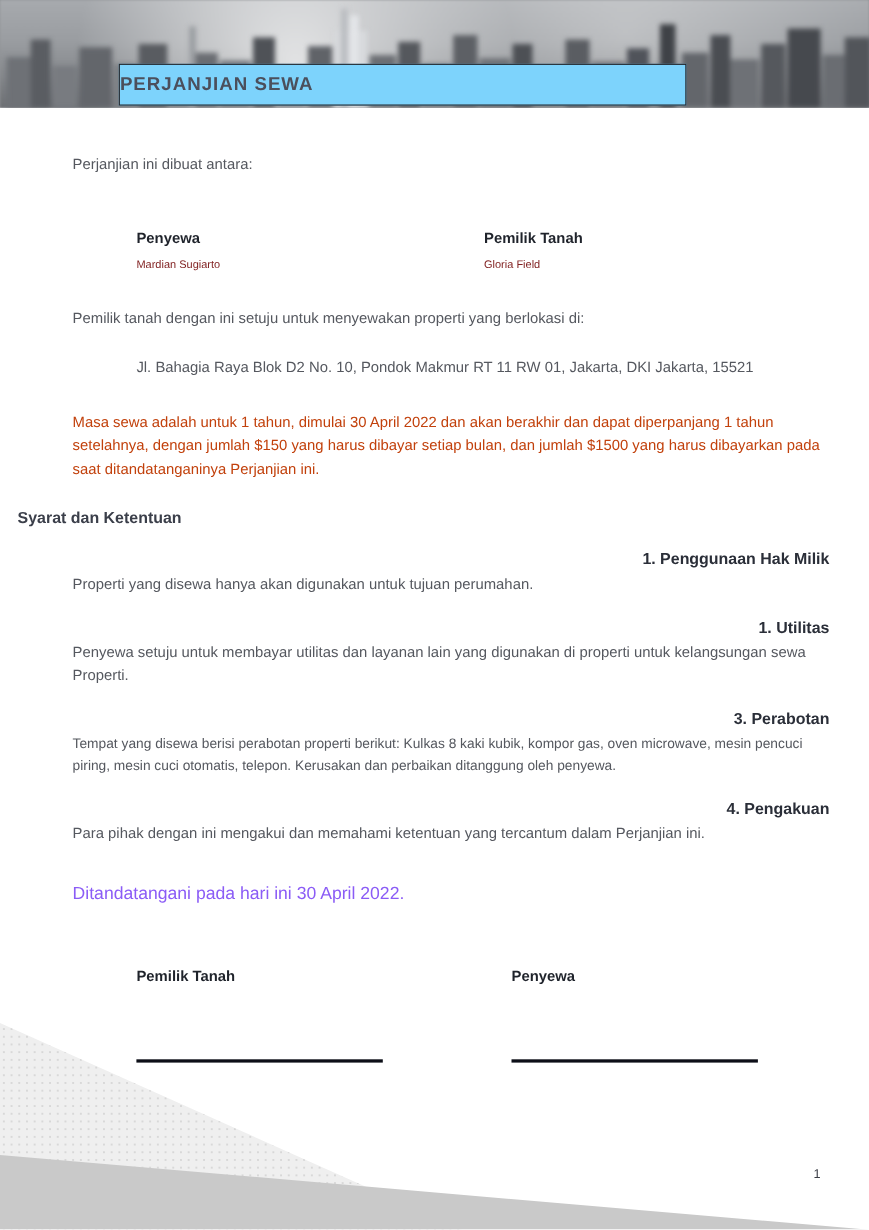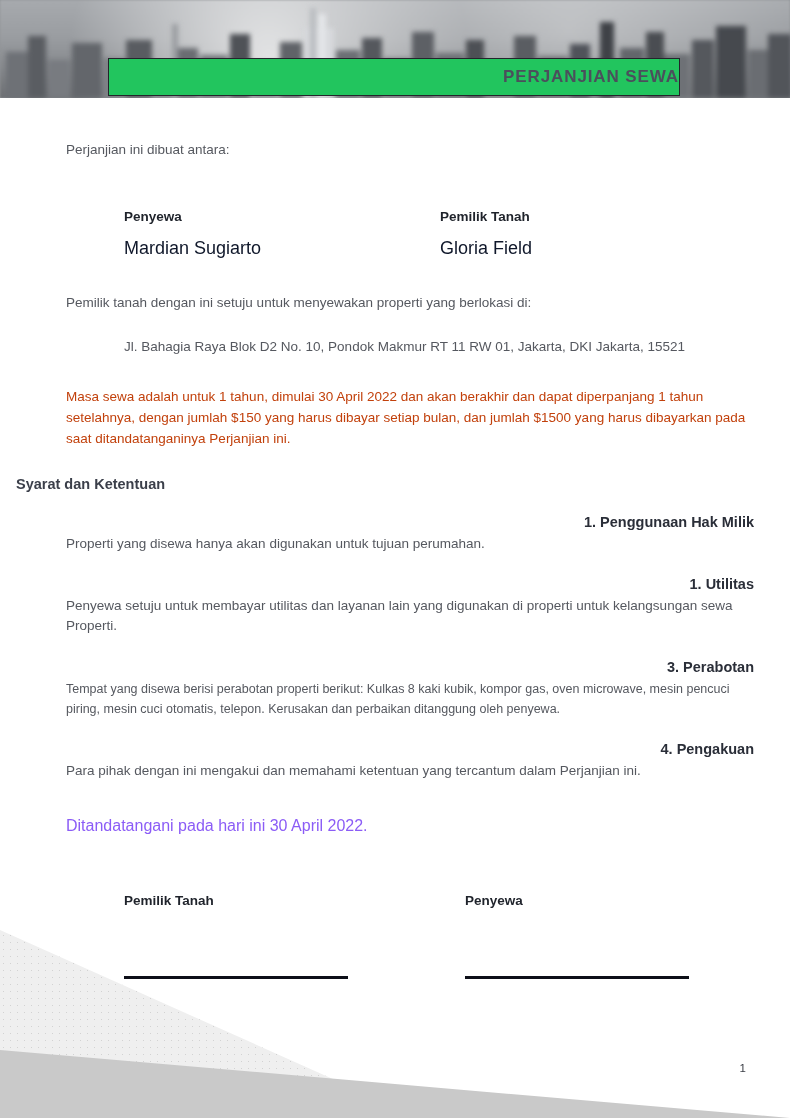--- a/index.html
+++ b/index.html
@@ -52,29 +52,29 @@
     bottom: 0;
     display: block;
     background: #5c5f64;
   }
 
   
   .title-banner {
     position: absolute;
     left: 108px;
     top: 98px;
-    width: 572px;
+    width: 516px;
     height: 38px;
     transform: translateY(-40px);
     box-sizing: border-box;
-    background: #22c55e;
+    background: #7dd3fc;
     border: 1.5px solid #23252b;
     display: flex;
     align-items: center;
-    justify-content: flex-end;
+    justify-content: flex-start;
   }
   .title-banner .title-text {
     font-size: 17px;
     font-weight: bold;
     letter-spacing: 0.9px;
     color: #4b4f5c;
   }
 
   
   .body-area {
@@ -99,22 +99,22 @@
   .party-col {
     width: 350px;
   }
   .party-role {
     font-size: 13.5px;
     font-weight: bold;
     color: #1f232b;
     line-height: 1.6;
   }
   .party-name {
-    font-size: 18px;
-    color: #0f172a;
+    font-size: 10px;
+    color: #7f1d1d;
     line-height: 1.6;
     margin-top: 6px;
   }
 
   .intro-loc {
     margin: 30px 15px 0 0;
     padding: 0 50px;
     font-size: 13.5px;
     color: #55585f;
     line-height: 1.5;

